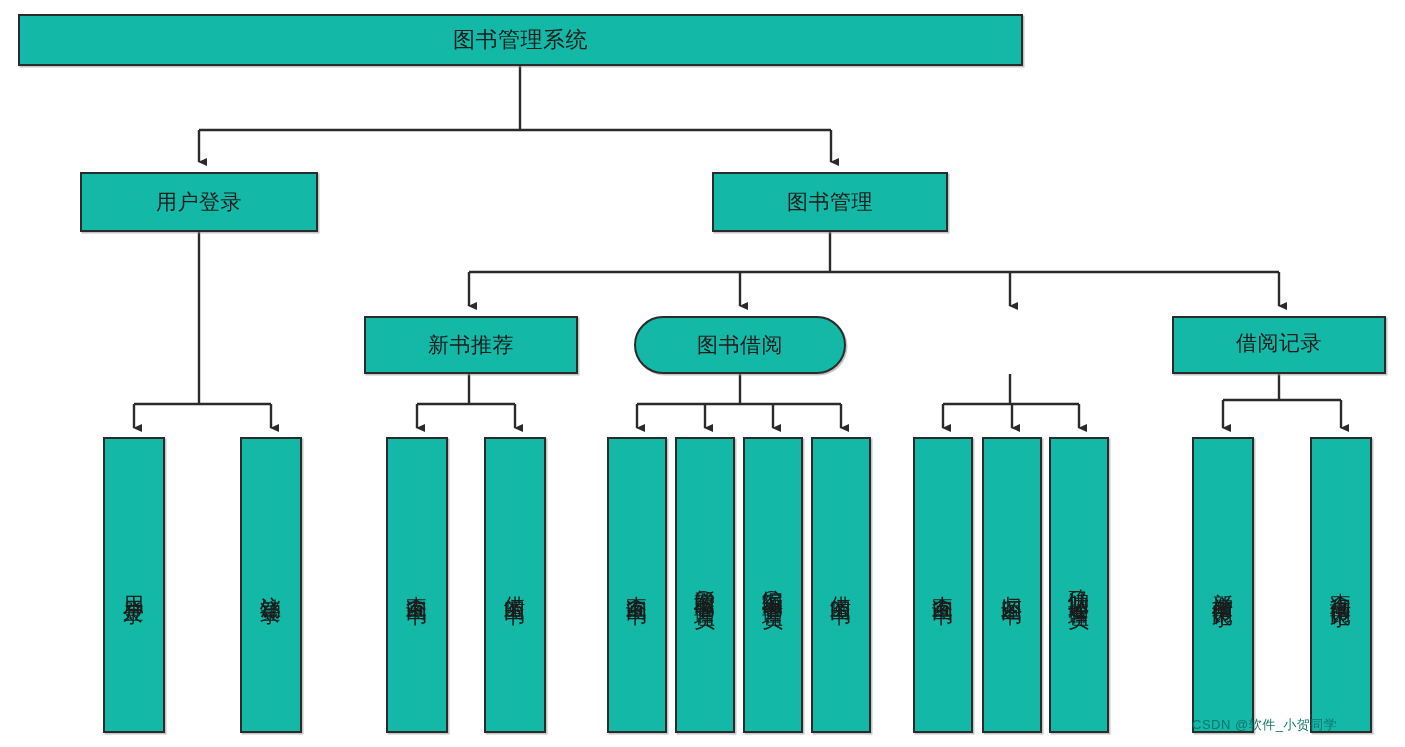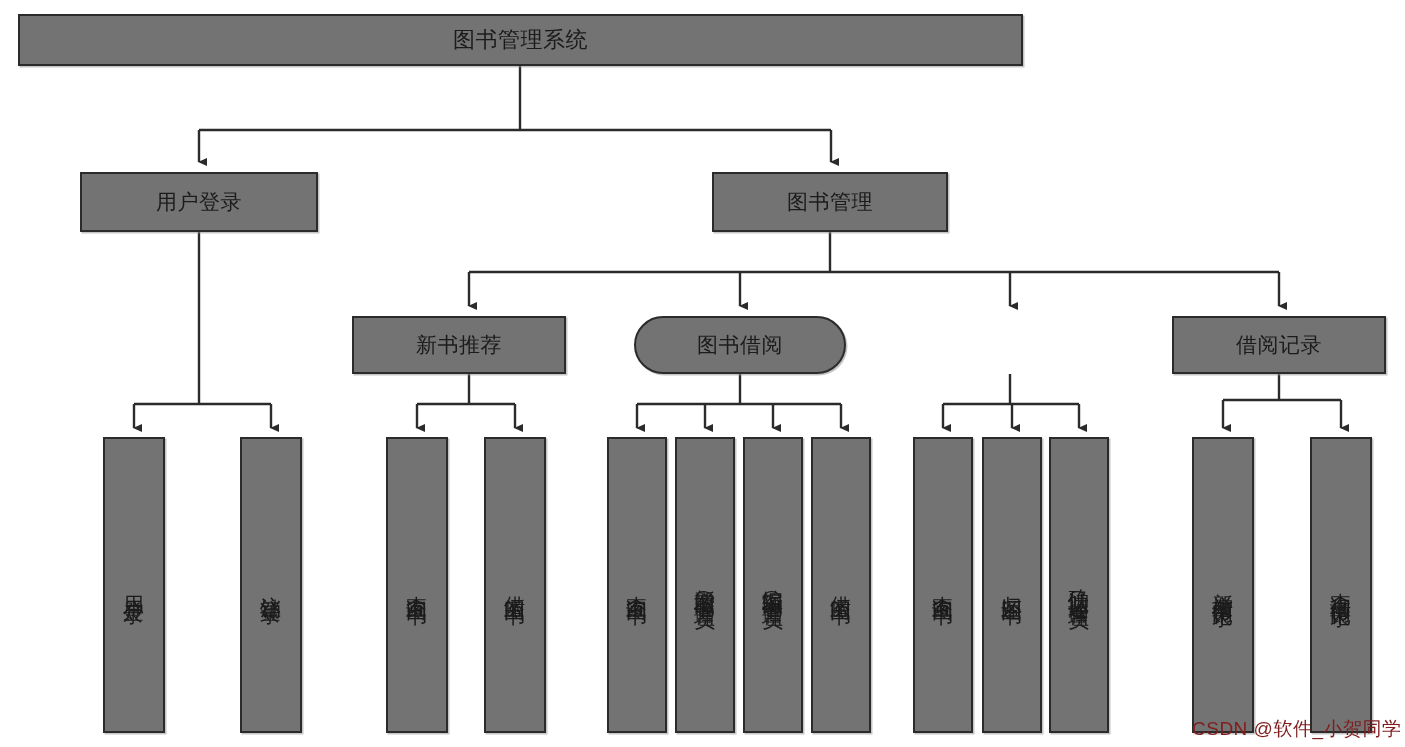--- a/index.html
+++ b/index.html
@@ -23,21 +23,21 @@
     position: absolute;
     left: 0;
     top: 0;
     width: 1405px;
     height: 747px;
     pointer-events: none;
   }
   .node {
     position: absolute;
     box-sizing: border-box;
-    background: #737373;
+    background: #14b8a6;
     border: 2.4px solid #2b2b2b;
     display: flex;
     align-items: center;
     justify-content: center;
     box-shadow: 1.5px 1.5px 0 rgba(150,150,150,0.55);
   }
   .node .label {
     color: #1b1b1b;
     text-align: center;
     letter-spacing: 0.5px;
@@ -51,22 +51,22 @@
   .node.vertical .label {
     font-size: 21px;
     writing-mode: vertical-rl;
     text-orientation: upright;
     letter-spacing: 3px;
     line-height: 1;
   }
   .node.root .label { font-size: 22px; }
   .watermark {
     position: absolute;
-    color: #7f1d1d;
-    font-size: 19px;
+    color: #0f766e;
+    font-size: 13px;
     letter-spacing: 0.5px;
     white-space: nowrap;
     user-select: none;
     text-align: right;
   }
 </style>
 </head>
 <body>
 
 <div id="diagram-root">
@@ -125,27 +125,27 @@
     <span class="label">图书管理系统</span>
   </div>
 
   <div class="node horizontal" style="left:80px; top:172px; width:238px; height:60px;">
     <span class="label">用户登录</span>
   </div>
   <div class="node horizontal" style="left:712px; top:172px; width:236px; height:60px;">
     <span class="label">图书管理</span>
   </div>
 
-  <div class="node horizontal" style="left:352px; top:316px; width:214px; height:58px;">
+  <div class="node horizontal" style="left:364px; top:316px; width:214px; height:58px;">
     <span class="label">新书推荐</span>
   </div>
   <div class="node horizontal" style="left:634px; top:316px; width:212px; height:58px;border-radius:29px;">
     <span class="label">图书借阅</span>
   </div>
-  <div class="node horizontal" style="left:1172px; top:316px; width:214px; height:58px;">
+  <div class="node horizontal" style="left:1172px; top:316px; width:214px; height:58px;font-family:Liberation Mono, monospace;">
     <span class="label">借阅记录</span>
   </div>
 
   <div class="node vertical" style="left:103px; top:437px; width:62px; height:296px;">
     <span class="label">用户登录</span>
   </div>
   <div class="node vertical" style="left:240px; top:437px; width:62px; height:296px;">
     <span class="label">注销登录</span>
   </div>
 

